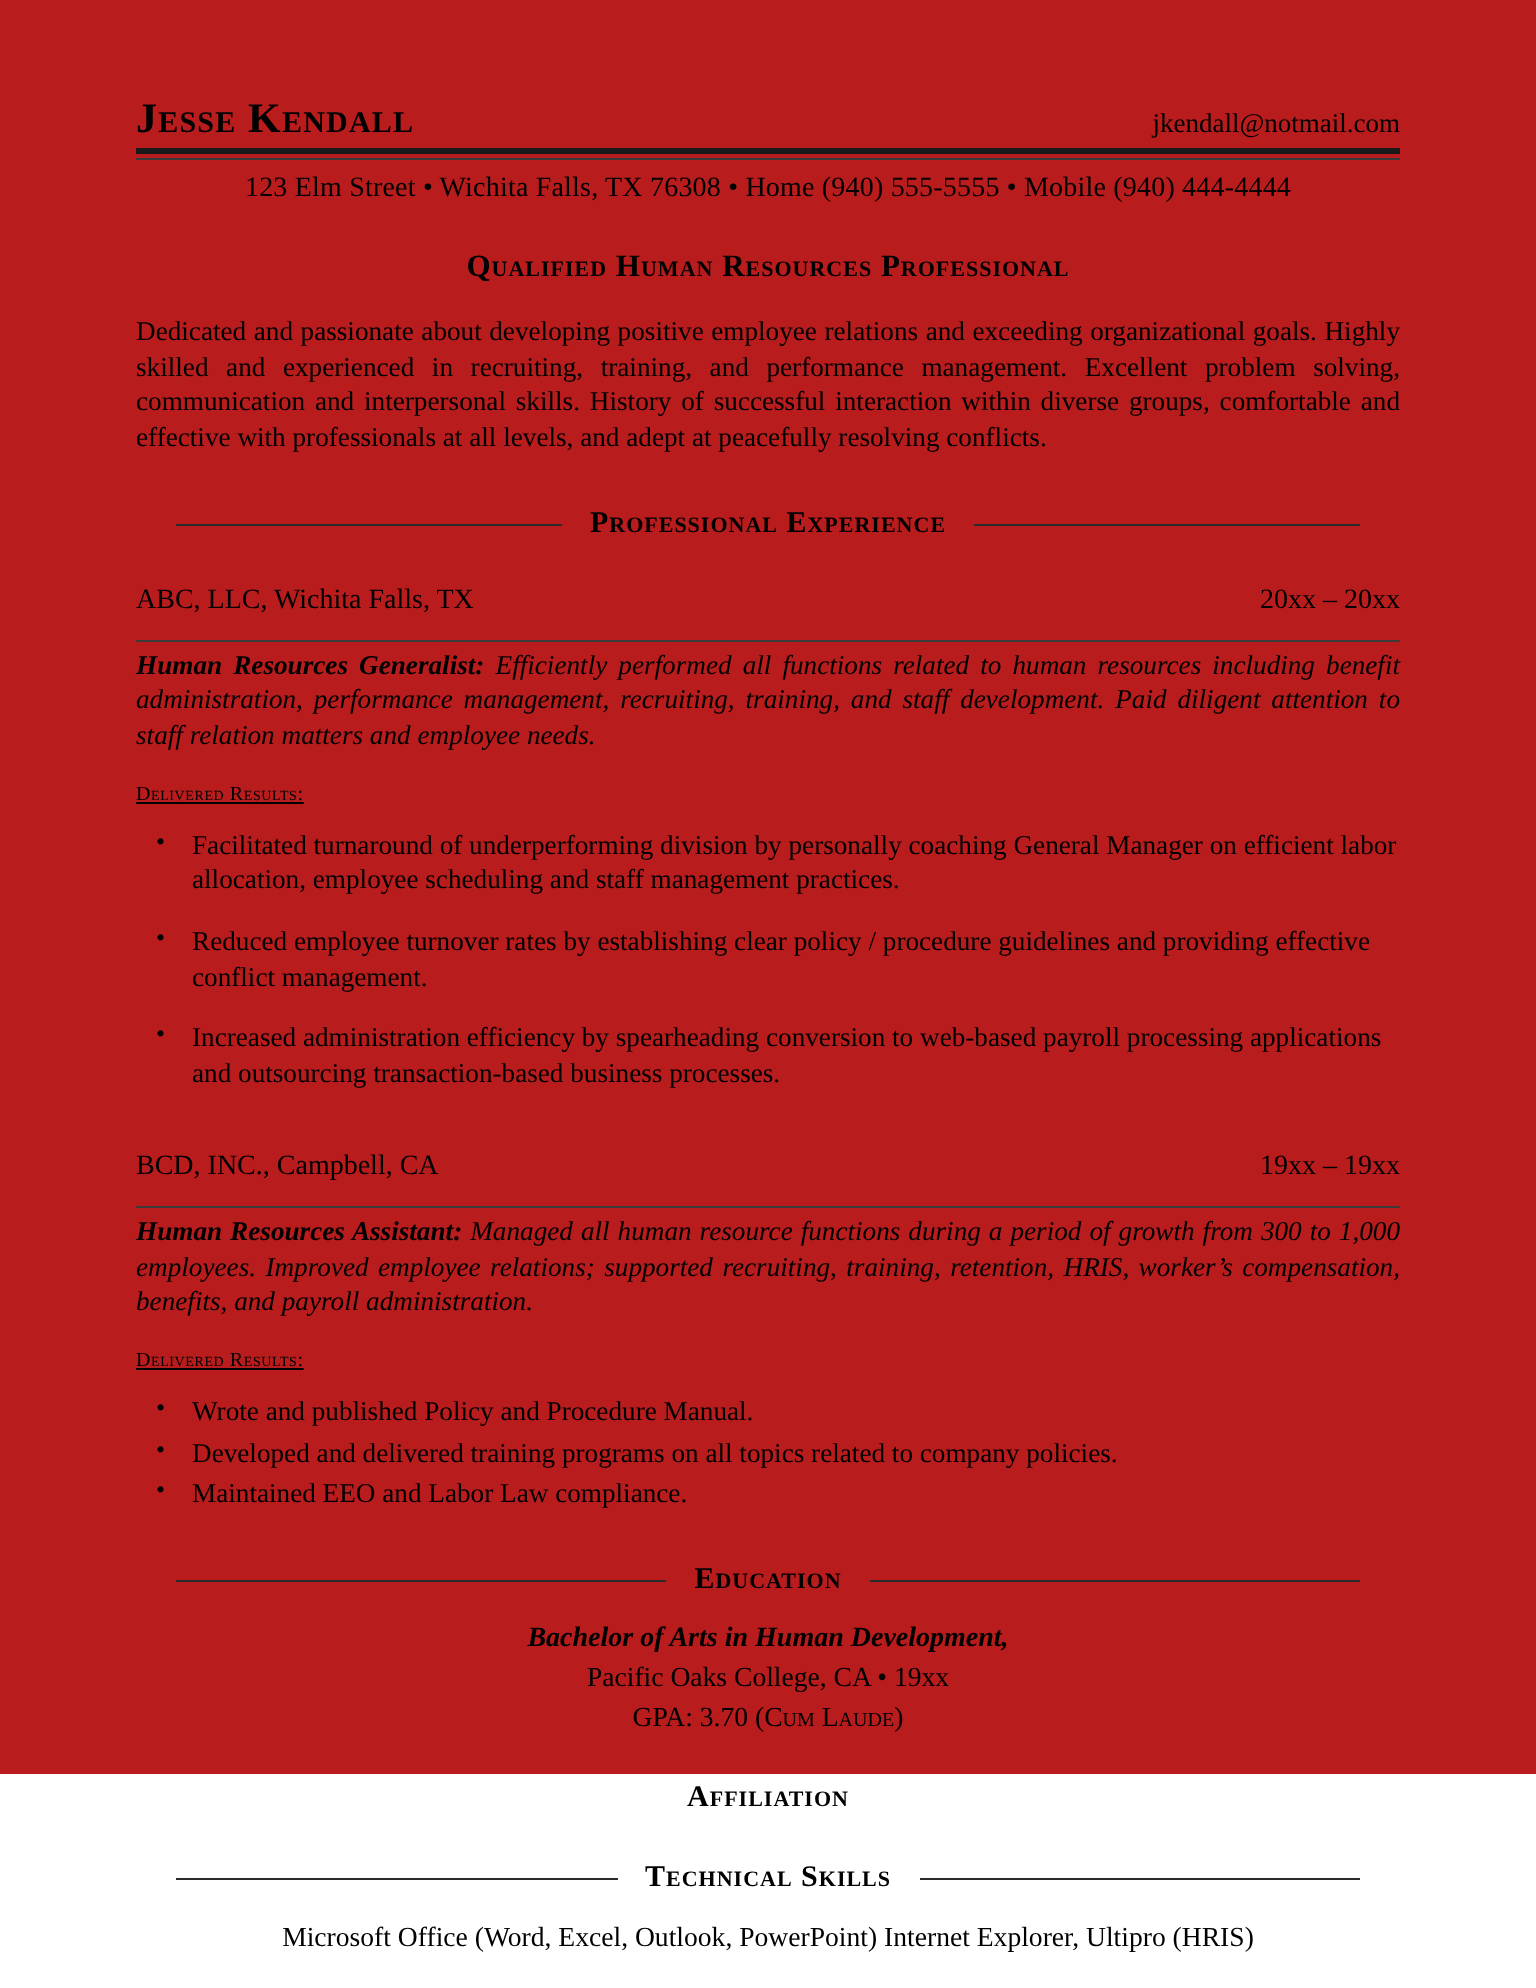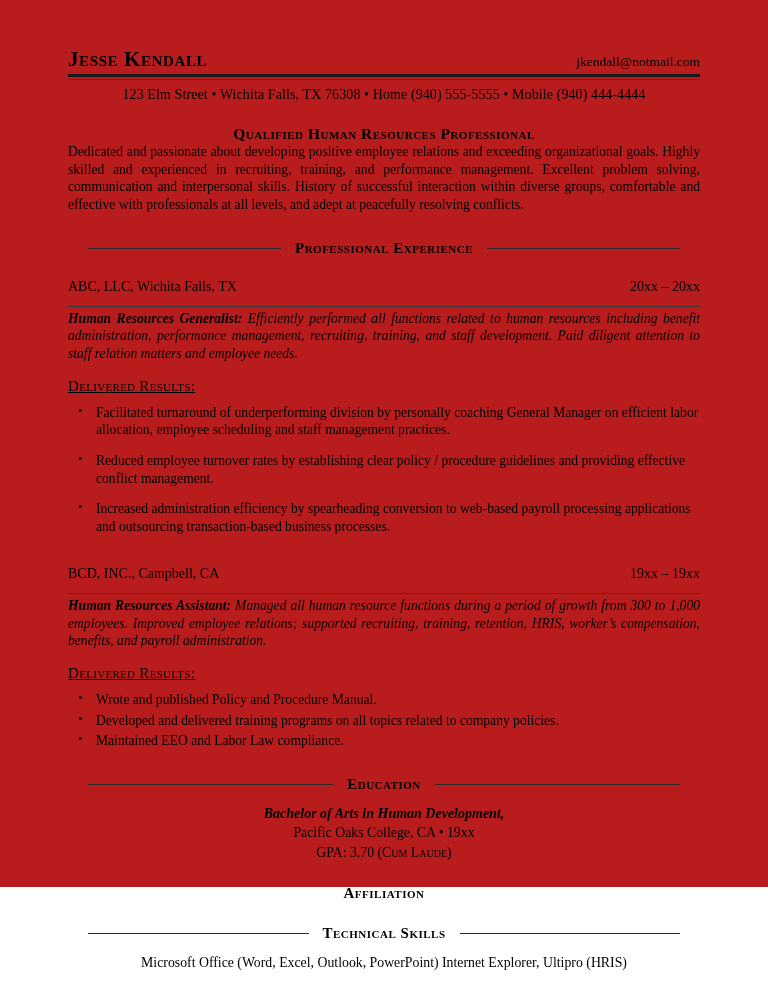--- a/index.html
+++ b/index.html
@@ -69,20 +69,21 @@
   
   .doc-title {
     text-align: center;
     font-size: 15.5px;
     font-weight: bold;
     font-variant: small-caps;
     letter-spacing: 0.5px;
     margin-top: 22px;
   }
   .summary {
+    margin-top: 14px;
     font-size: 13.6px;
     line-height: 1.30;
     text-align: justify;
   }
 
   
   .section-head {
     display: flex;
     align-items: center;
     margin-top: 26px;
@@ -119,21 +120,21 @@
     line-height: 1.30;
     font-style: italic;
     text-align: justify;
   }
   .job-desc .role {
     font-weight: bold;
     font-style: italic;
   }
   .delivered {
     margin-top: 15px;
-    font-size: 15px;
+    font-size: 10px;
     font-variant: small-caps;
     font-weight: normal;
     letter-spacing: 0.3px;
     text-decoration: underline;
     display: inline-block;
   }
   ul.bullets {
     list-style: none;
     margin: 9px 0 0 0;
     padding: 0;

